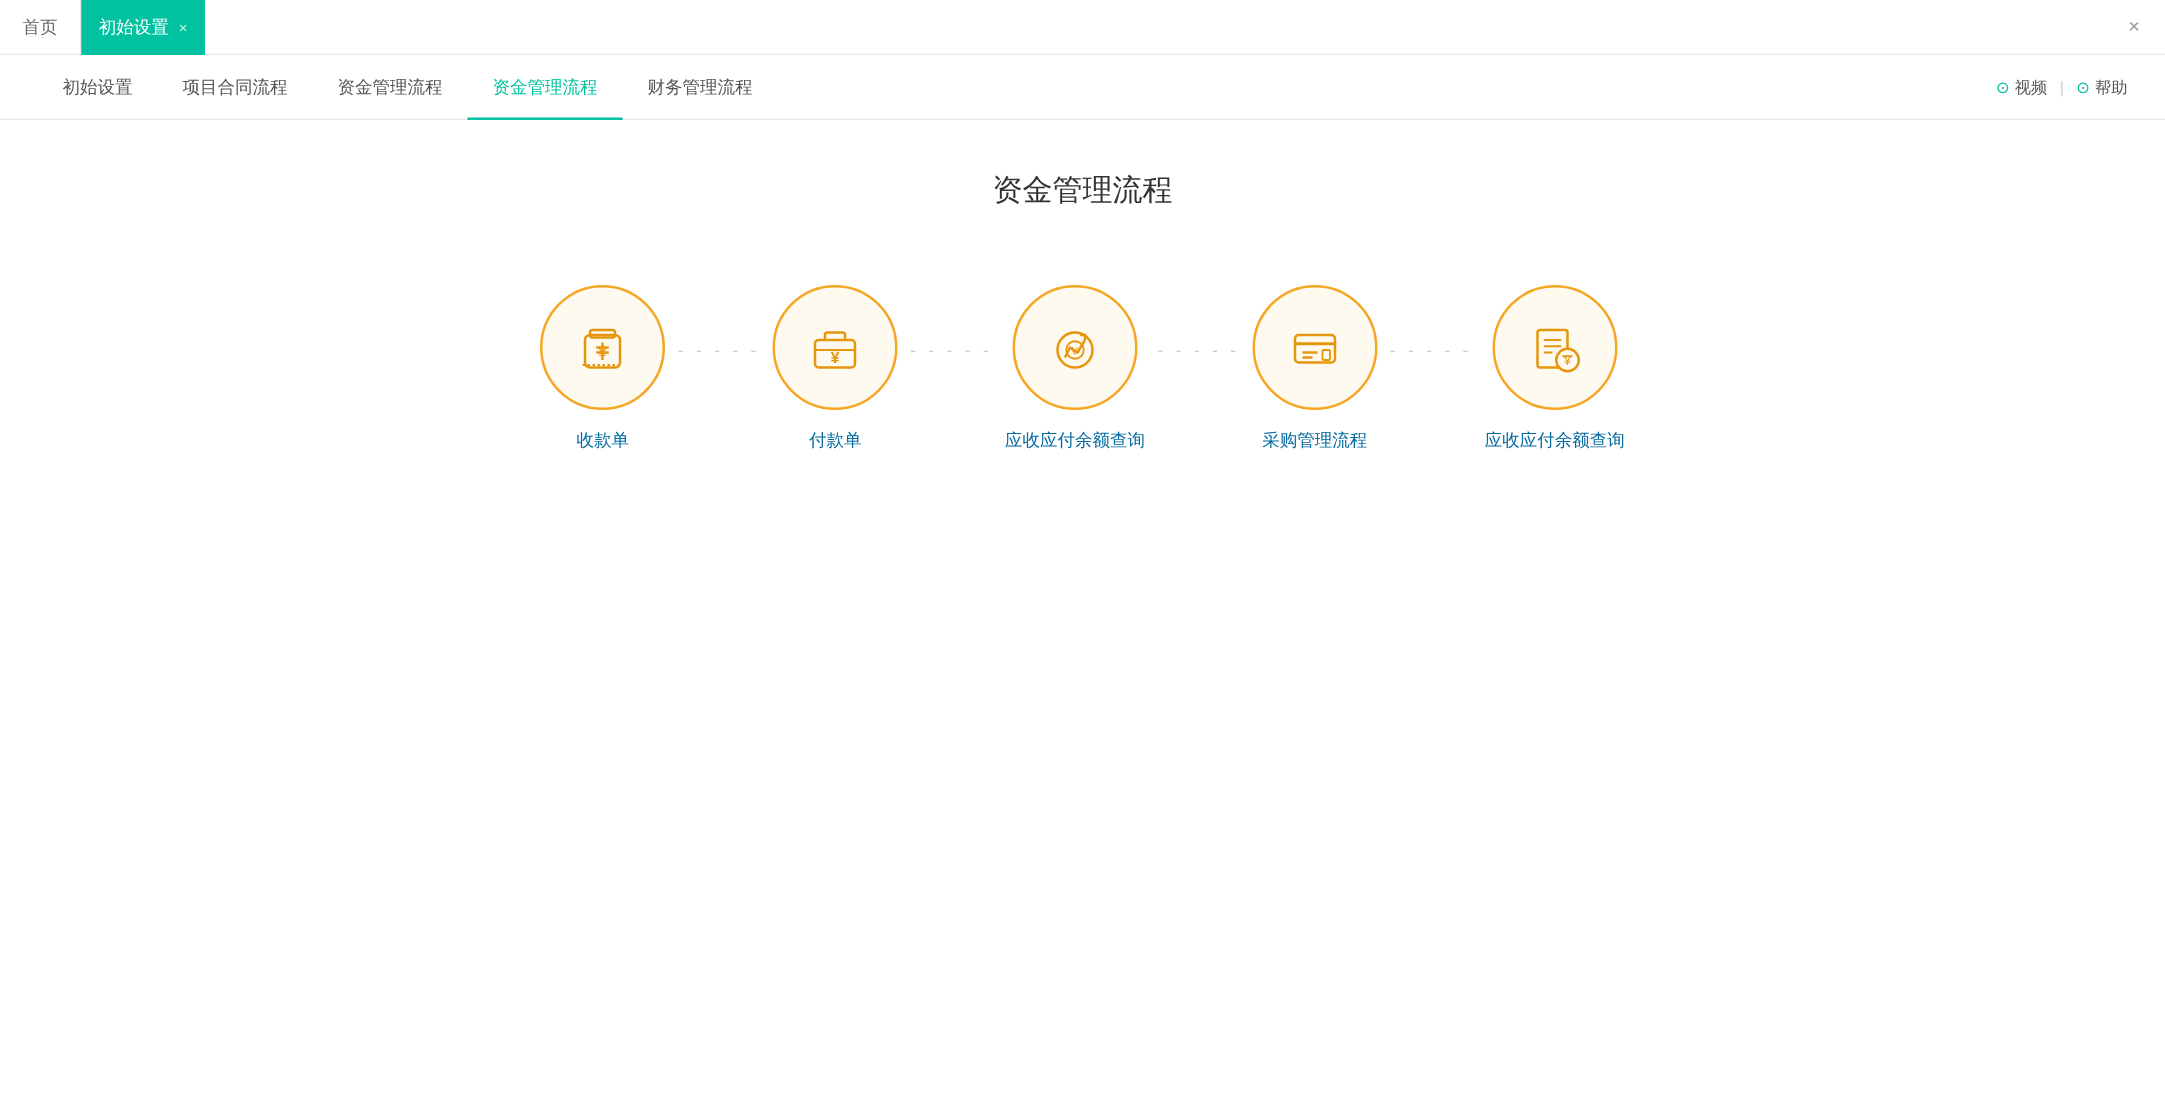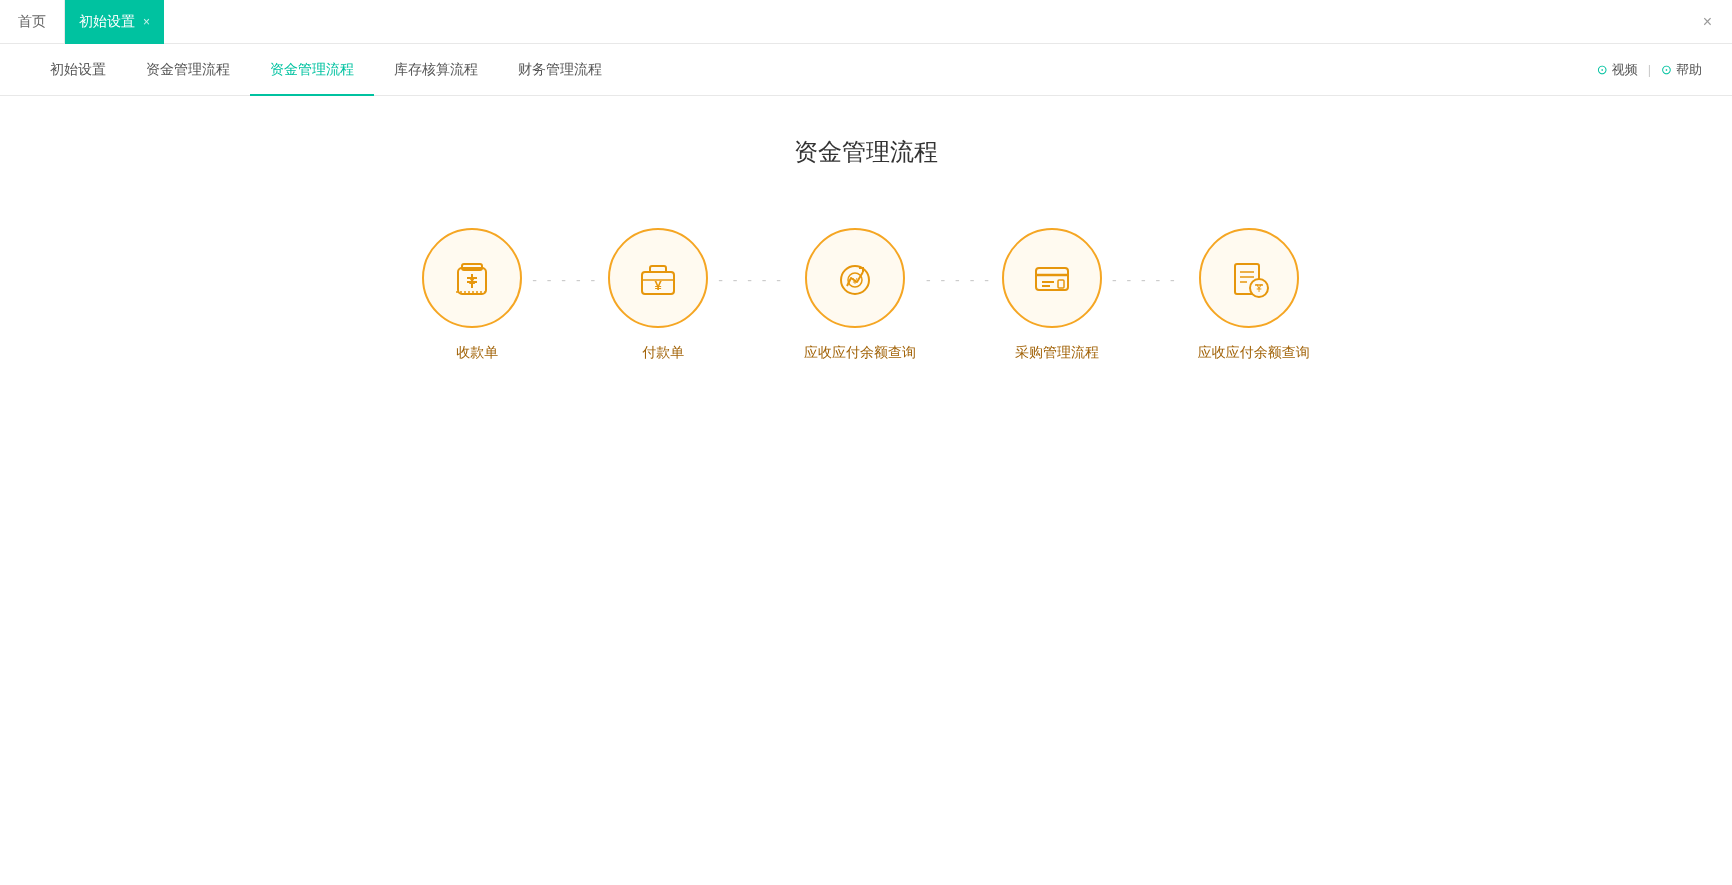--- a/index.html
+++ b/index.html
@@ -153,23 +153,22 @@
       margin-bottom: 16px;
     }
 
     .flow-circle svg {
       width: 48px;
       height: 48px;
     }
 
     .flow-label {
       font-size: 14px;
-      color: #a16207;
+      color: #0369a1;
       text-align: center;
-      margin-left: 10px;
     }
 
     .flow-connector {
       display: flex;
       align-items: center;
       padding-bottom: 30px;
       margin: 0 10px;
     }
 
     .dots {
@@ -190,27 +189,27 @@
     <span class="close-btn">×</span>
   </div>
   <div class="close-window">×</div>
 </div>
 
 <div class="nav-bar">
   <div class="nav-item">
     <span>初始设置</span>
   </div>
   <div class="nav-item">
+    <span>项目合同流程</span>
+  </div>
+  <div class="nav-item">
     <span>资金管理流程</span>
   </div>
   <div class="nav-item active">
     <span>资金管理流程</span>
-  </div>
-  <div class="nav-item">
-    <span>库存核算流程</span>
   </div>
   <div class="nav-item">
     <span>财务管理流程</span>
   </div>
   <div class="nav-right">
     <span>
       <span style="color:#00c2a0;">⊙</span>
       <span>视频</span>
     </span>
     <span class="nav-divider">|</span>

